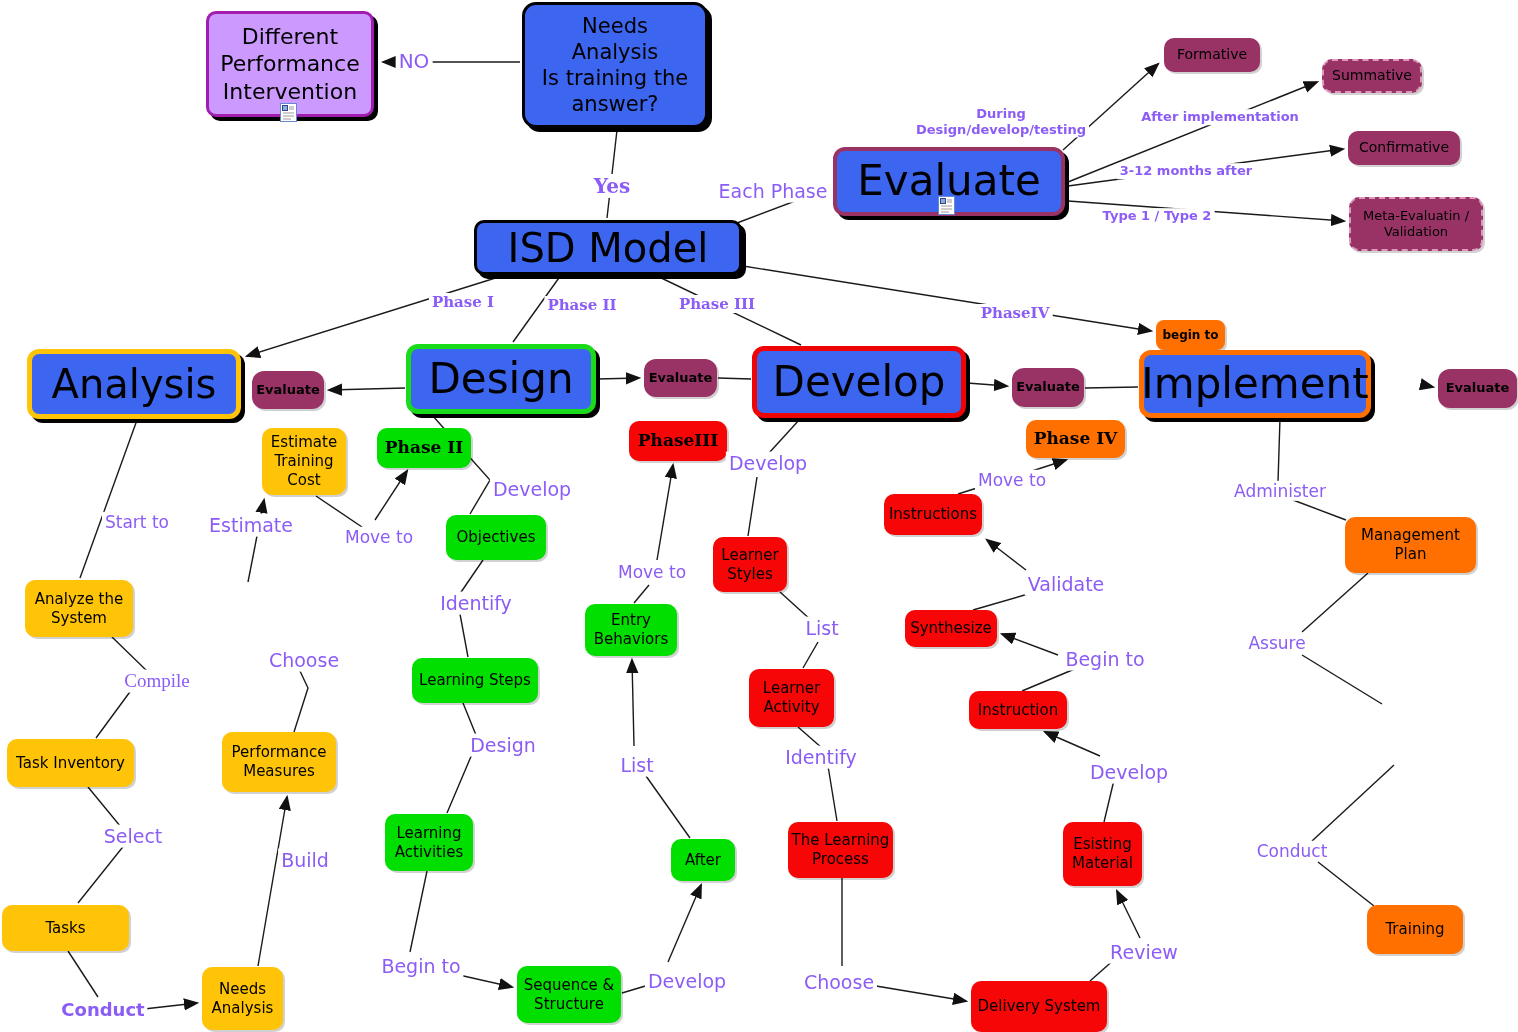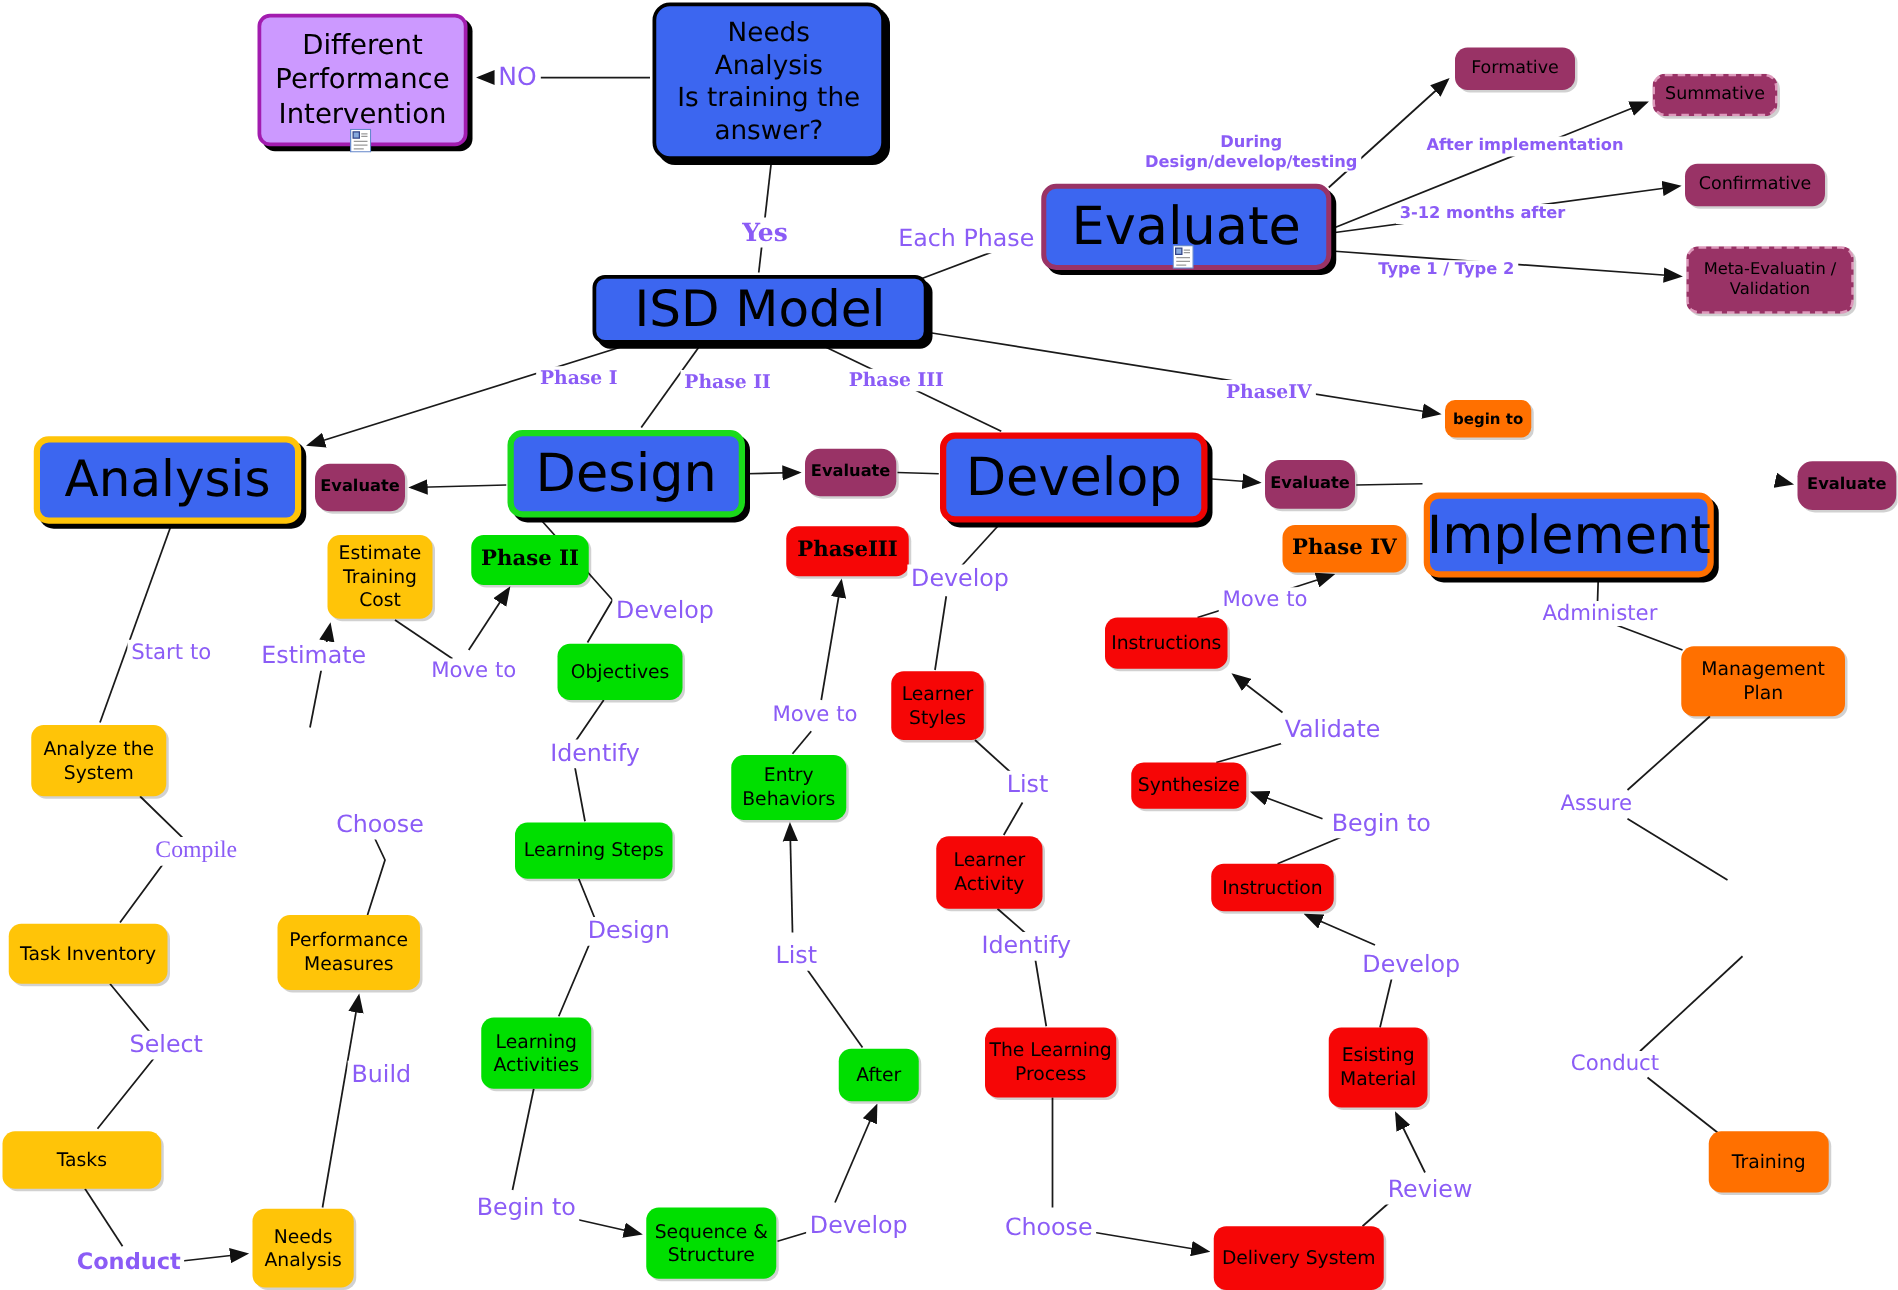--- a/index.html
+++ b/index.html
@@ -153,21 +153,21 @@
   <div class="node n-blue b-gold big" style="left:27px;top:349px;width:214px;height:70px;font-size:40px;">Analysis</div>
   <div class="node n-maroon ev-small" style="left:252px;top:371px;width:72px;height:38px;">Evaluate</div>
 
   <div class="node n-blue b-green big" style="left:406px;top:344px;width:190px;height:70px;">Design</div>
   <div class="node n-maroon ev-small" style="left:644px;top:359px;width:73px;height:38px;">Evaluate</div>
 
   <div class="node n-blue b-red big" style="left:752px;top:346px;width:214px;height:72px;">Develop</div>
   <div class="node n-maroon ev-small" style="left:1012px;top:368px;width:72px;height:39px;">Evaluate</div>
 
   <div class="node n-orange tab" style="left:1156px;top:320px;width:69px;height:30px;">begin to</div>
-  <div class="node n-blue b-orange big" style="left:1139px;top:350px;width:232px;height:68px;margin-top:44px;">Implement</div>
+  <div class="node n-blue b-orange big" style="left:1139px;top:350px;width:232px;height:68px;">Implement</div>
   <div class="node n-maroon ev-small" style="left:1438px;top:369px;width:79px;height:39px;">Evaluate</div>
 
   <div class="node n-yellow" style="left:262px;top:428px;width:84px;height:67px;">Estimate
 Training
 Cost</div>
   <div class="node n-yellow" style="left:25px;top:580px;width:108px;height:57px;">Analyze the
 System</div>
   <div class="node n-yellow" style="left:7px;top:739px;width:127px;height:48px;">Task Inventory</div>
   <div class="node n-yellow" style="left:222px;top:732px;width:114px;height:60px;">Performance
 Measures</div>

